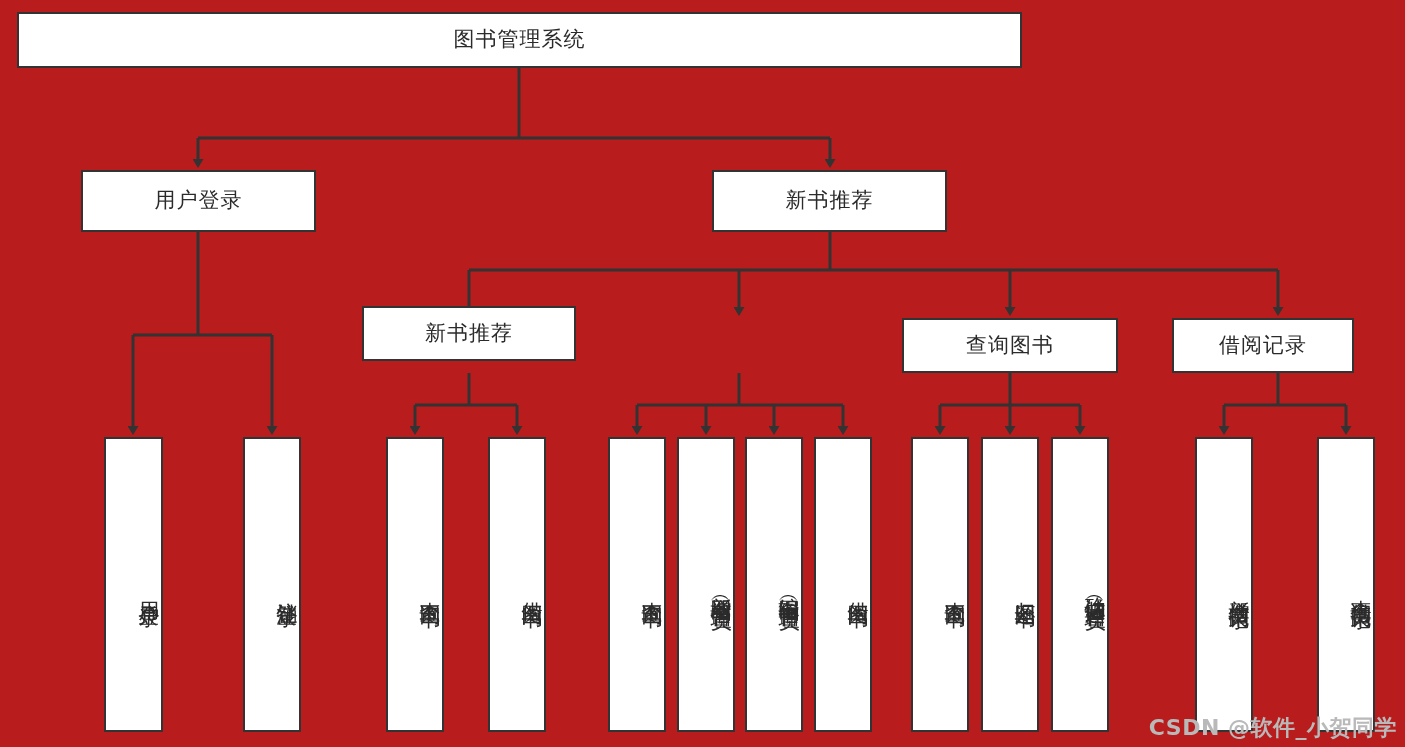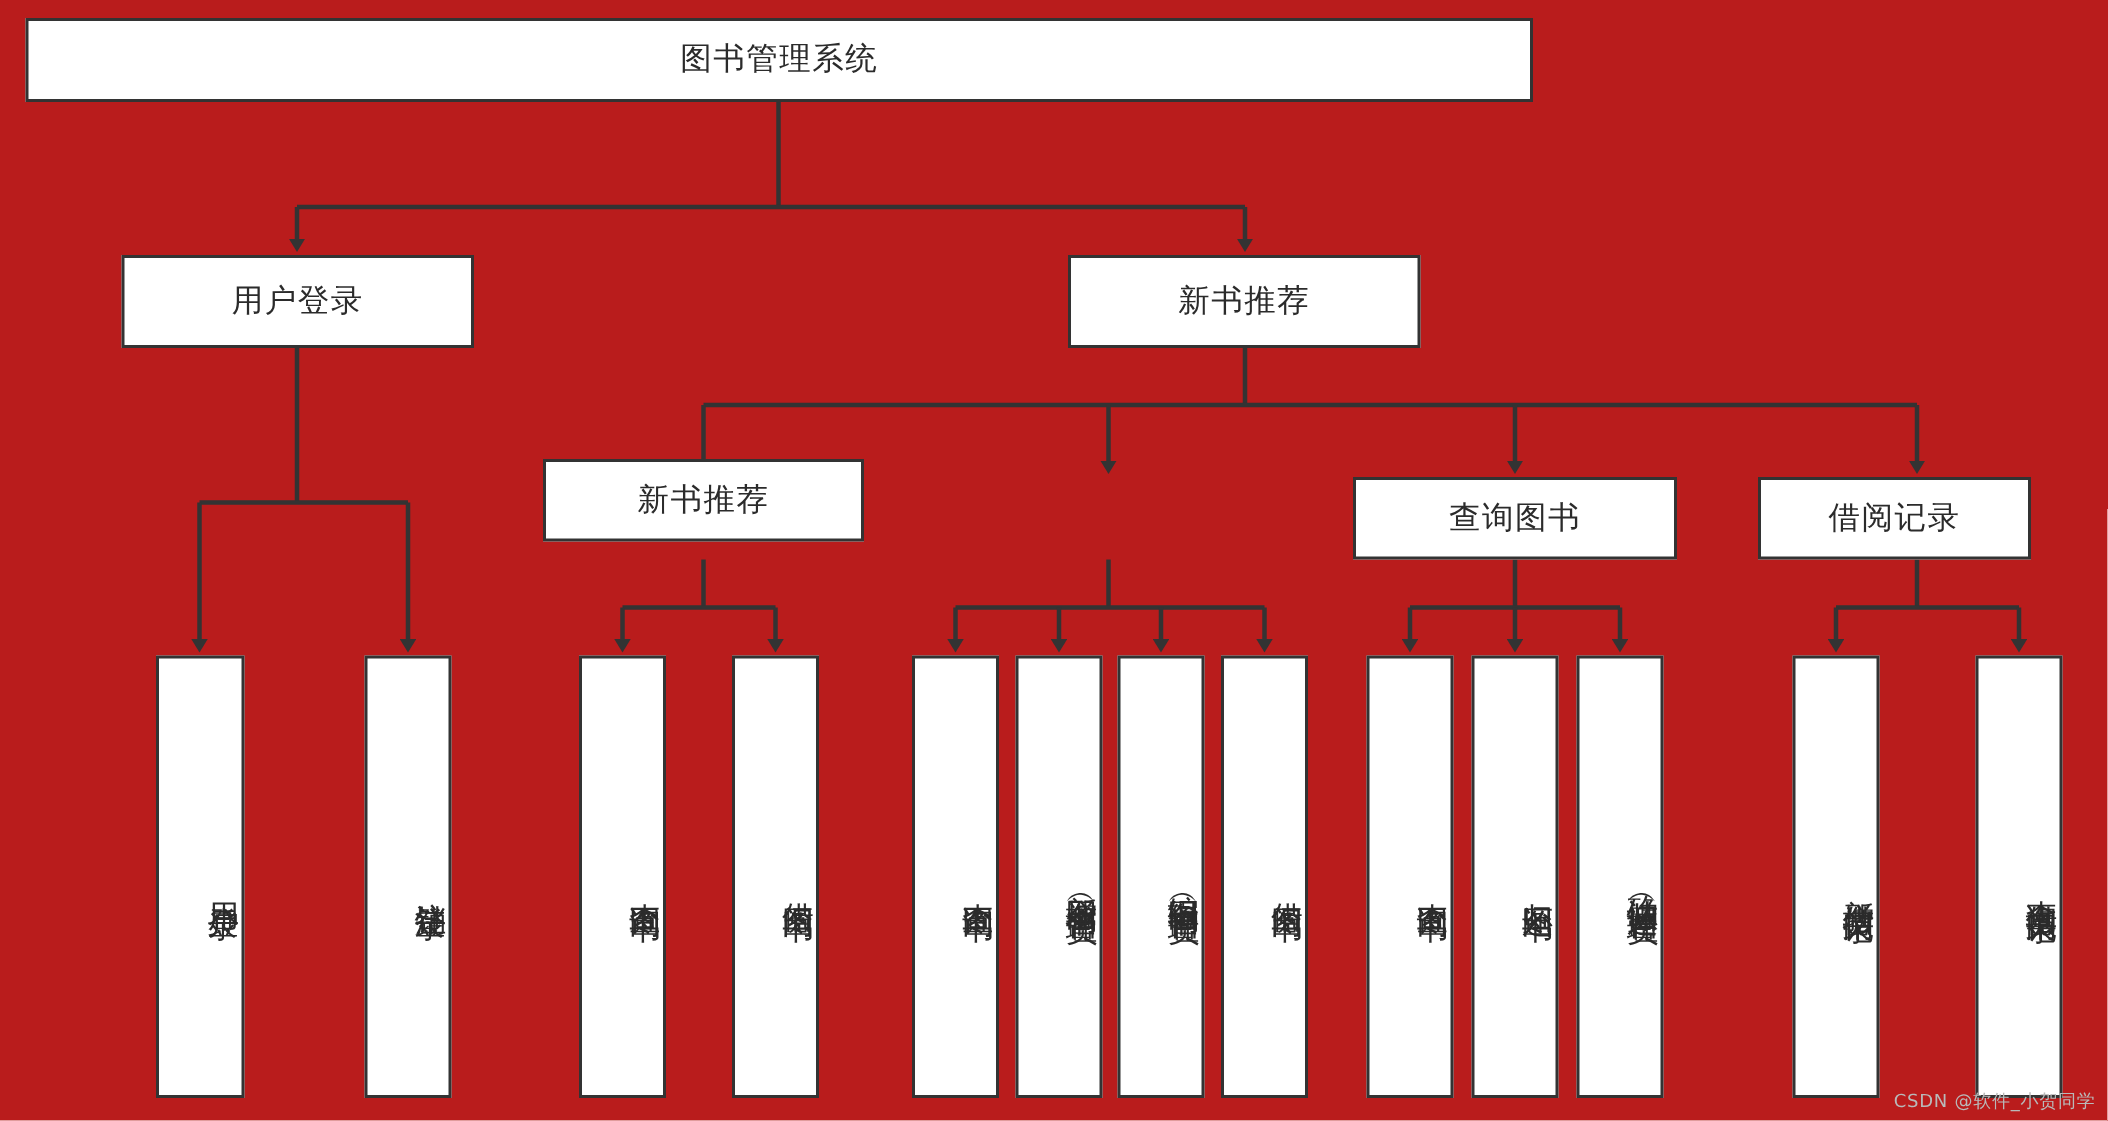--- a/index.html
+++ b/index.html
@@ -54,24 +54,25 @@
   .node.vert span {
     writing-mode: vertical-rl;
     text-orientation: upright;
     display: block;
     text-align: center;
   }
   #watermark {
     position: absolute;
     right: 8px;
     bottom: 4px;
-    font-size: 12px;
+    font-size: 22px;
     color: #b9b9b9;
     white-space: nowrap;
     letter-spacing: 0.5px;
+    font-weight: bold;
   }
 </style>
 </head>
 <body>
 
 <div id="canvas">
 
   <svg class="wires" viewBox="0 0 1405 747" xmlns="http://www.w3.org/2000/svg">
     <defs>
       <marker id="arrow" markerWidth="9" markerHeight="11" refX="1" refY="5.5" orient="auto" markerUnits="userSpaceOnUse">

